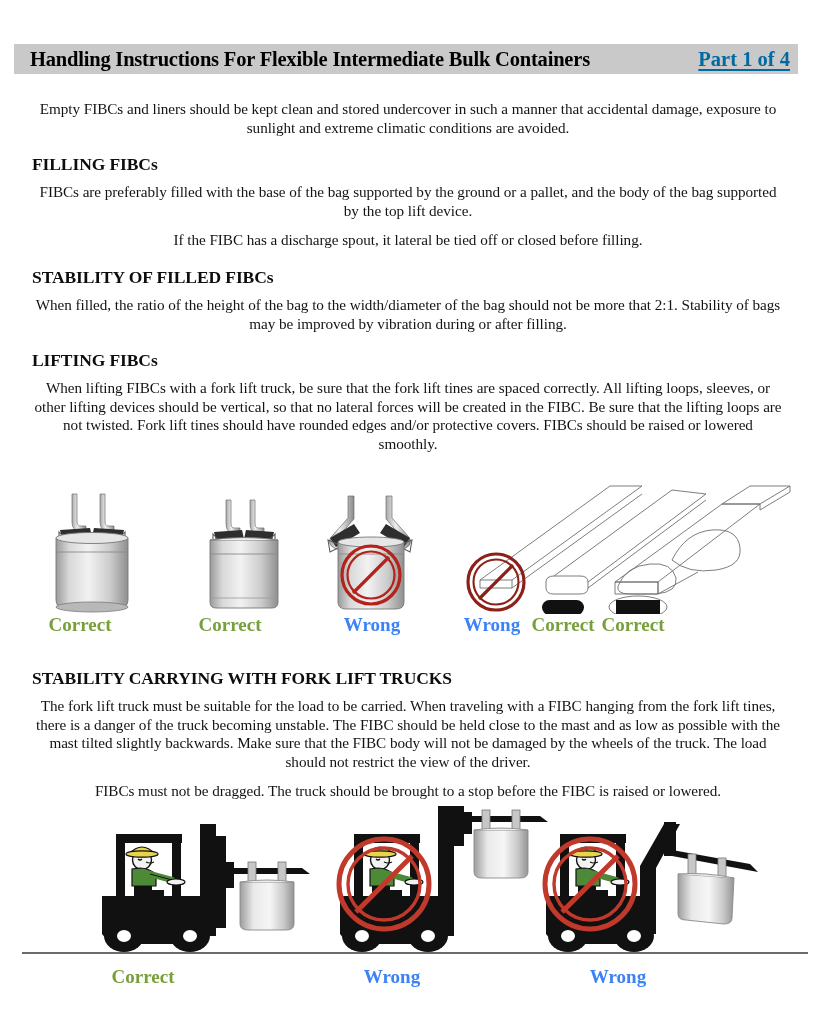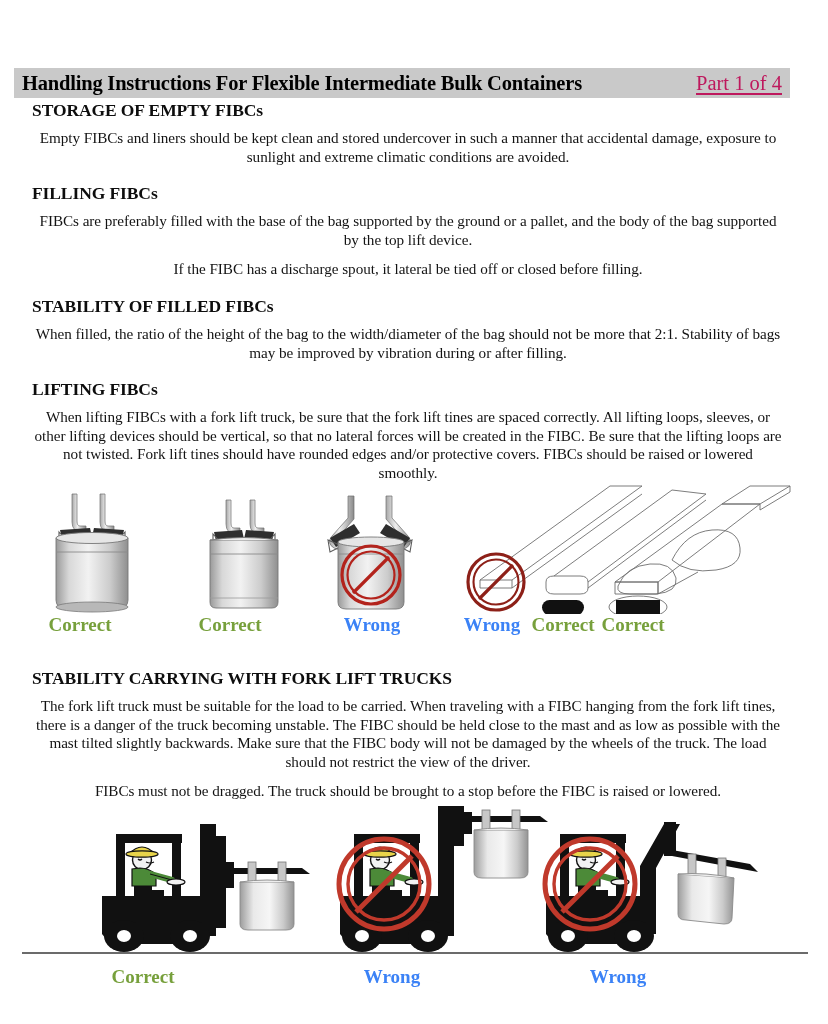--- a/index.html
+++ b/index.html
@@ -5,30 +5,30 @@
   html,body{margin:0;padding:0;}
   body{
     width:828px;height:1024px;background:#ffffff;
     font-family:"Liberation Serif","DejaVu Serif",serif;
     color:#151515;overflow:hidden;position:relative;
   }
   .page{position:relative;width:828px;height:1024px;}
 
   
   .header-bar{
-    position:absolute;left:14px;top:68px;width:776px;height:30px;
-    background:#c9c9c9;display:flex;align-items:center;
+    position:absolute;left:14px;top:44px;width:776px;height:30px;
+    background:#c9c9c9;display:flex;align-items:center;padding-left:8px;
   }
   .header-title{
     font-size:20.5px;font-weight:bold;letter-spacing:-0.2px;
     margin-left:8px;white-space:nowrap;color:#000;
   }
   .header-part{
-    font-size:20.5px;font-weight:normal;text-decoration:underline;
-    text-underline-offset:3px;position:absolute;right:8px;white-space:nowrap;color:#be185d;
+    font-size:20.5px;font-weight:bold;text-decoration:underline;
+    text-underline-offset:3px;position:absolute;right:8px;white-space:nowrap;color:#0369a1;
   }
 
   
   .content{position:absolute;left:32px;top:100px;width:752px;}
   h2.sec{
     font-size:17.5px;font-weight:bold;margin:0 0 8px 0;
     letter-spacing:-0.1px;color:#0d0d0d;
   }
   p.body{
     font-size:15.2px;line-height:18.6px;margin:0;
@@ -61,21 +61,20 @@
 <div class="page">
 
   <div class="header-bar">
     <span class="header-title">Handling Instructions For Flexible Intermediate Bulk Containers</span>
     <span class="header-part">Part 1 of 4</span>
   </div>
 
   <div class="content">
 
     <div class="blk">
-      <h2 class="sec">STORAGE OF EMPTY FIBCs</h2>
       <p class="body">Empty FIBCs and liners should be kept clean and stored undercover in such a manner that accidental damage, exposure to sunlight and extreme climatic conditions are avoided.</p>
     </div>
 
     <div class="blk">
       <h2 class="sec">FILLING FIBCs</h2>
       <p class="body">FIBCs are preferably filled with the base of the bag supported by the ground or a pallet, and the body of the bag supported by the top lift device.</p>
       <div class="gap-sm"></div>
       <p class="body">If the FIBC has a discharge spout, it lateral be tied off or closed before filling.</p>
     </div>
 

